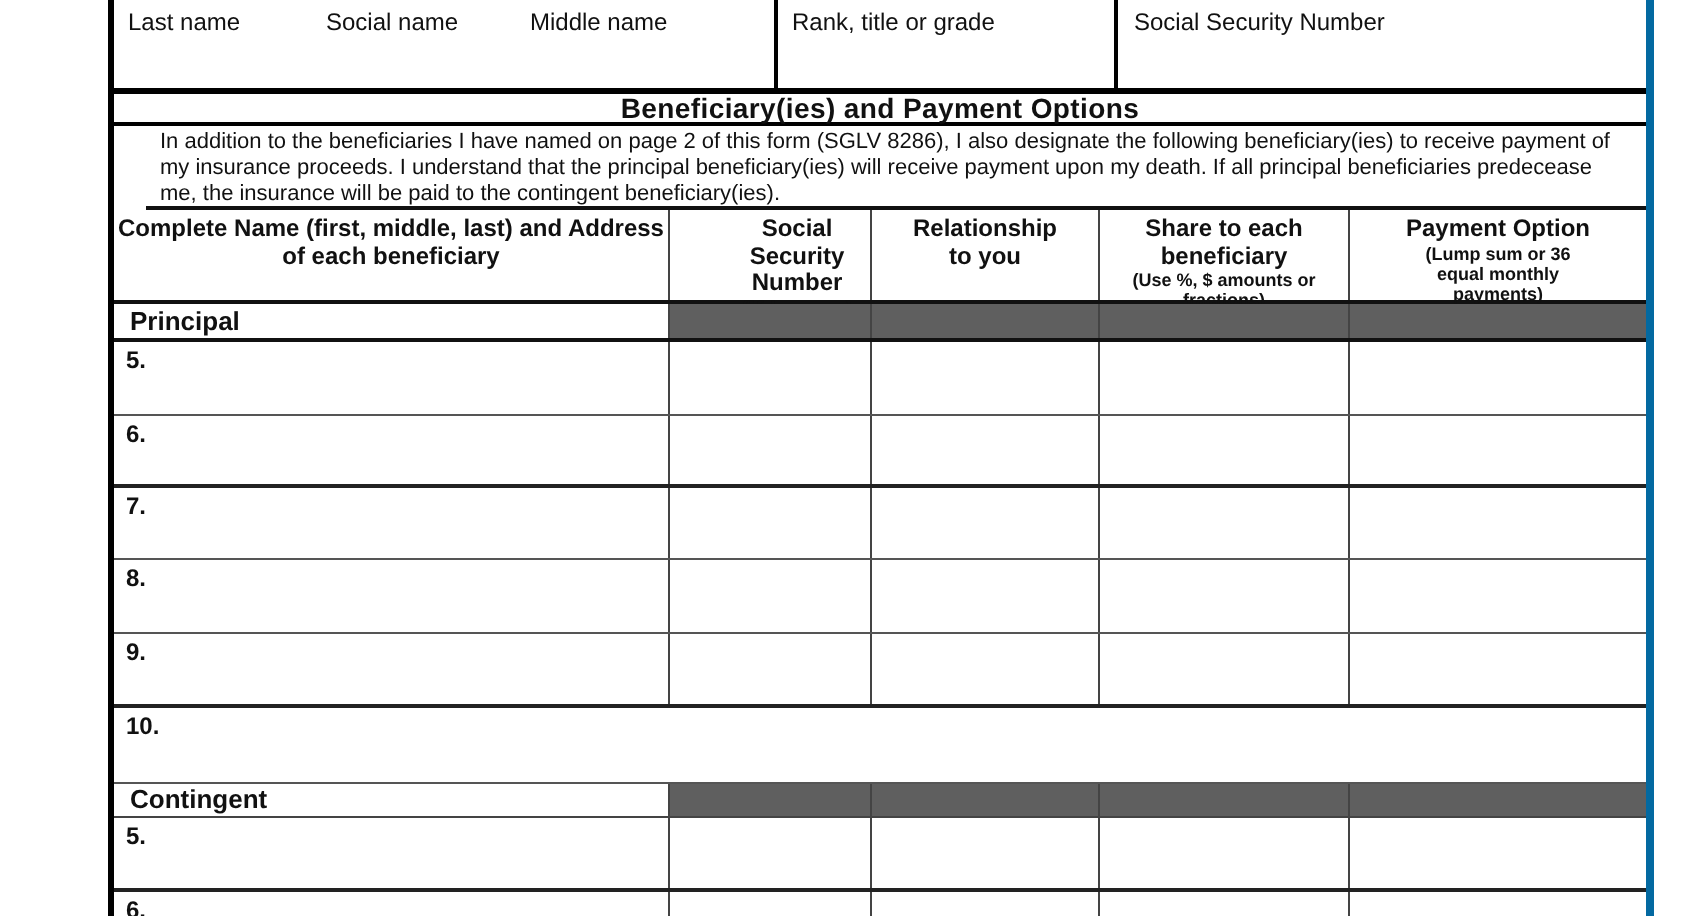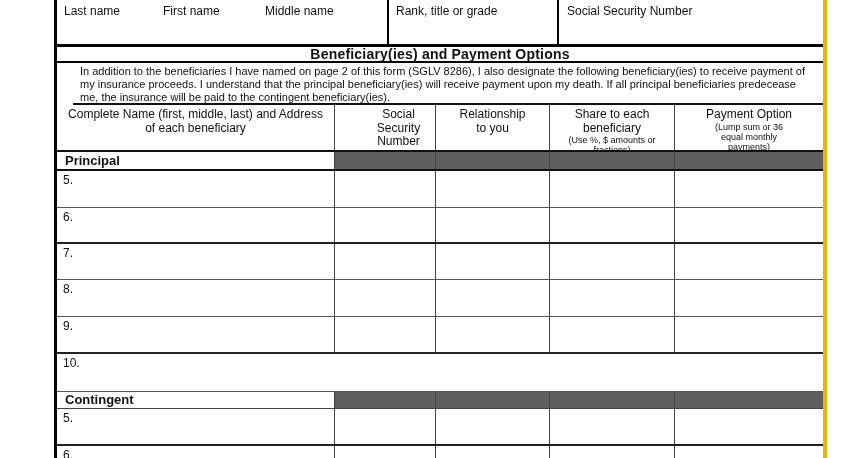--- a/index.html
+++ b/index.html
@@ -2,21 +2,21 @@
 <html><head>
 <meta charset="utf-8">
 <style>
   html,body{margin:0;padding:0;background:#fff;}
   .page{
     position:relative;width:850px;height:458px;background:#ffffff;overflow:hidden;
     font-family:"Liberation Sans","DejaVu Sans",sans-serif;color:#111;
   }
   .form{
     position:absolute;left:54px;top:0;width:773px;height:458px;
-    box-sizing:border-box;border-left:3px solid #000;border-right:4px solid #eab308;
+    box-sizing:border-box;border-left:3px solid #000;border-right:4px solid #0369a1;
     background:#fff;
   }
   .row{display:flex;box-sizing:border-box;}
   .cell{box-sizing:border-box;position:relative;}
 
   
   .top-row{height:44px;}
   .top-row .cell{border-left:2px solid #000;}
   .top-row .cell:first-child{border-left:none;}
   .name-cell{width:330px;display:flex;padding:4px 0 0 7px;font-size:12px;}
@@ -35,21 +35,21 @@
     height:42px;box-sizing:border-box;border-bottom:2px solid #111;
     font-size:11px;line-height:13px;padding:2px 8px 0 7px;margin-left:16px;
   }
 
   
   .c1{width:277px;}
   .c2{width:101px;padding-left:27px;}
   .c3{width:114px;}
   .c4{width:125px;}
   .c5{width:149px;}
-  .btable .cell{border-left:1px solid #444;}
+  .btable .cell{border-left:1px solid #444;font-weight:bold;}
   .btable .cell:first-child{border-left:none;}
 
   .header-row{height:47px;border-bottom:2px solid #111;}
   .hcell{text-align:center;padding-top:3px;font-size:12px;line-height:13.5px;}
   .hnote{font-size:9px;line-height:10px;}
 
   .label-row{height:19px;border-bottom:2px solid #111;}
   .label-row .labelcell{font-weight:bold;font-size:13px;line-height:17px;padding-left:8px;}
   .gray{background:#5f5f5f;}
   .label-row.contingent{height:17px;border-bottom:1px solid #444;}
@@ -63,21 +63,21 @@
 </style>
 </head>
 <body>
 
 <div class="page">
   <div class="form">
 
     <div class="row top-row">
       <div class="cell name-cell">
         <span class="lbl1">Last name</span>
-        <span class="lbl2">First name</span>
+        <span class="lbl2">Social name</span>
         <span class="lbl3">Middle name</span>
       </div>
       <div class="cell rank-cell">
         <span>Rank, title or grade</span>
       </div>
       <div class="cell ssn-cell">
         <span>Social Security Number</span>
       </div>
     </div>
 

